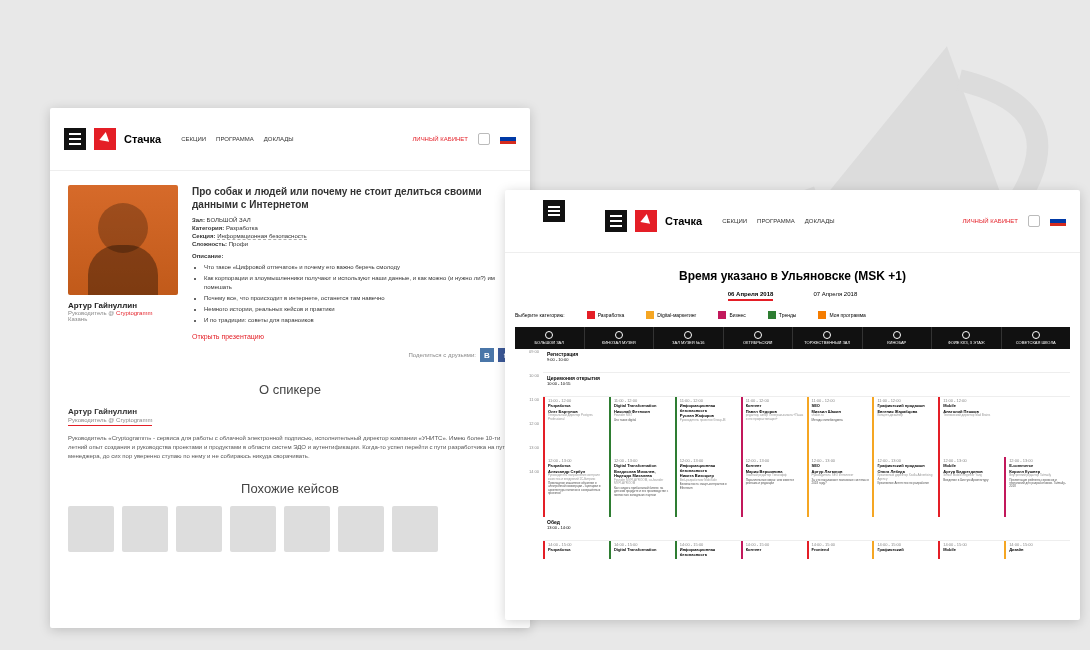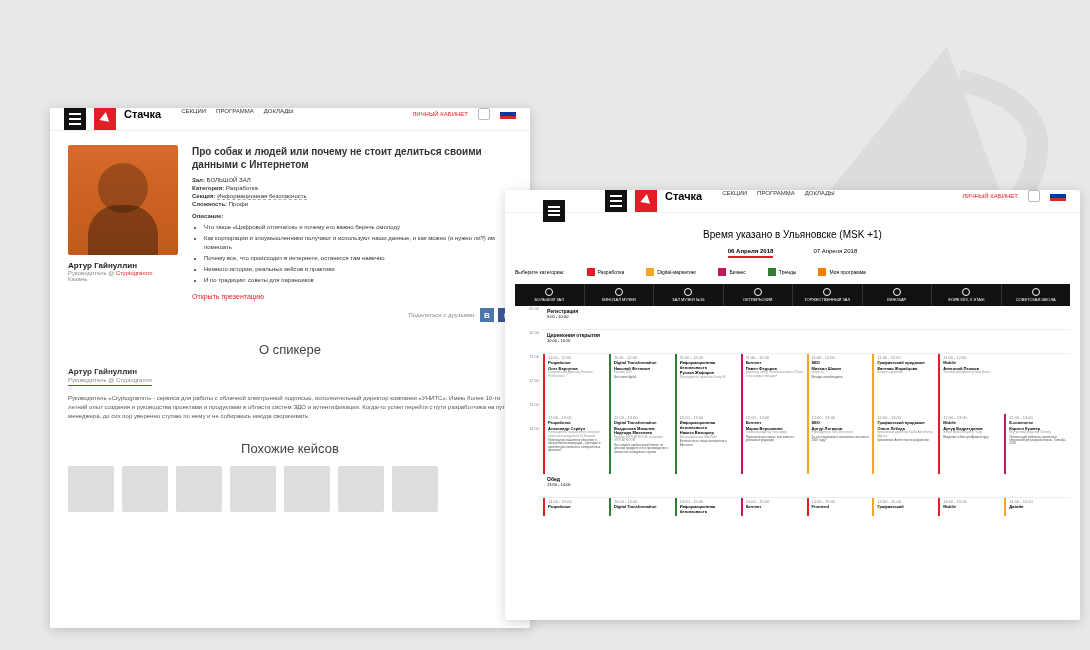--- a/index.html
+++ b/index.html
@@ -31,22 +31,22 @@
     width: 480px; height: 520px;
     overflow: hidden;
   }
   .panel-right {
     left: 505px; top: 190px;
     width: 575px; height: 430px;
     overflow: hidden;
   }
   
   .hdr {
-    display: flex; align-items: flex-start;
-    padding: 0 14px;
+    display: flex; align-items: center;
+    padding: 20px 14px;
     border-bottom: 1px solid #eee;
     gap: 8px;
     font-size: 8px;
   }
   .burger {
     width: 22px; height: 22px; background:#111;
     display:flex;flex-direction:column;justify-content:center;align-items:center;gap:3px;
   }
   .burger span{width:12px;height:2px;background:#fff;}
   .logo-sq{width:22px;height:22px;background:#e41e26;position:relative;}
@@ -80,21 +80,21 @@
   .sect-title{text-align:center;font-size:13px;font-weight:300;color:#444;margin:20px 0 10px;}
   .about-name{font-size:8px;font-weight:600;}
   .about-role{font-size:6px;color:#888;border-bottom:1px solid #e41e26;display:inline-block;padding-bottom:2px;}
   .about-txt{font-size:6px;line-height:1.5;color:#555;margin-top:8px;}
   .thumbs{display:flex;gap:8px;margin-top:10px;}
   .thumb{width:46px;height:46px;background:#ddd;border-radius:2px;}
   
   .rp-extra{position:absolute;left:38px;top:10px;width:22px;height:22px;background:#111;display:flex;flex-direction:column;justify-content:center;align-items:center;gap:2px;}
   .rp-extra span{width:12px;height:2px;background:#fff;}
   .rp-body{padding:8px 10px;font-size:6px;}
-  .tz{text-align:center;font-size:10px;font-weight:400;margin:8px 0;}
+  .tz{text-align:center;font-size:12px;font-weight:700;margin:8px 0;}
   .dates{display:flex;justify-content:center;gap:40px;font-size:6px;margin-bottom:10px;}
   .dates span:first-child{border-bottom:2px solid #e41e26;padding-bottom:2px;font-weight:600;}
   .cats{display:flex;align-items:center;gap:22px;font-size:5px;margin-bottom:8px;}
   .cat{display:flex;align-items:center;gap:3px;}
   .cat-sw{width:8px;height:8px;}
   .rooms{display:flex;background:#111;color:#fff;font-size:4px;text-align:center;}
   .room{flex:1;padding:4px 1px;border-right:1px solid #333;line-height:1.1;}
   .room:last-child{border-right:none;}
   .room-ic{width:8px;height:8px;border:1px solid #fff;border-radius:50%;margin:0 auto 2px;}
   .sched{display:flex;font-size:4px;}

